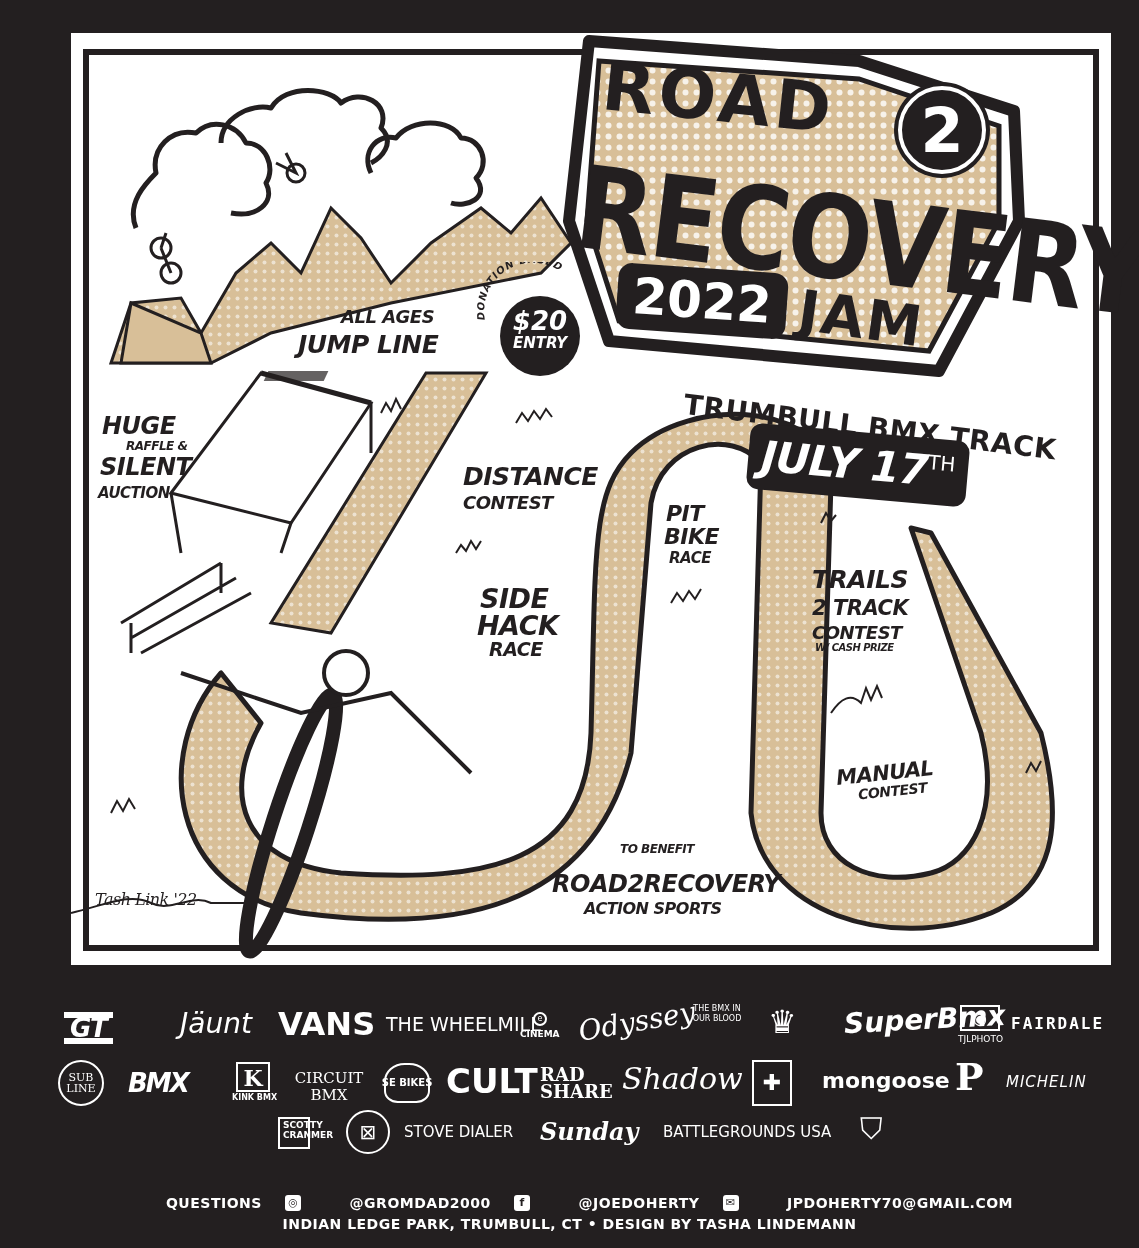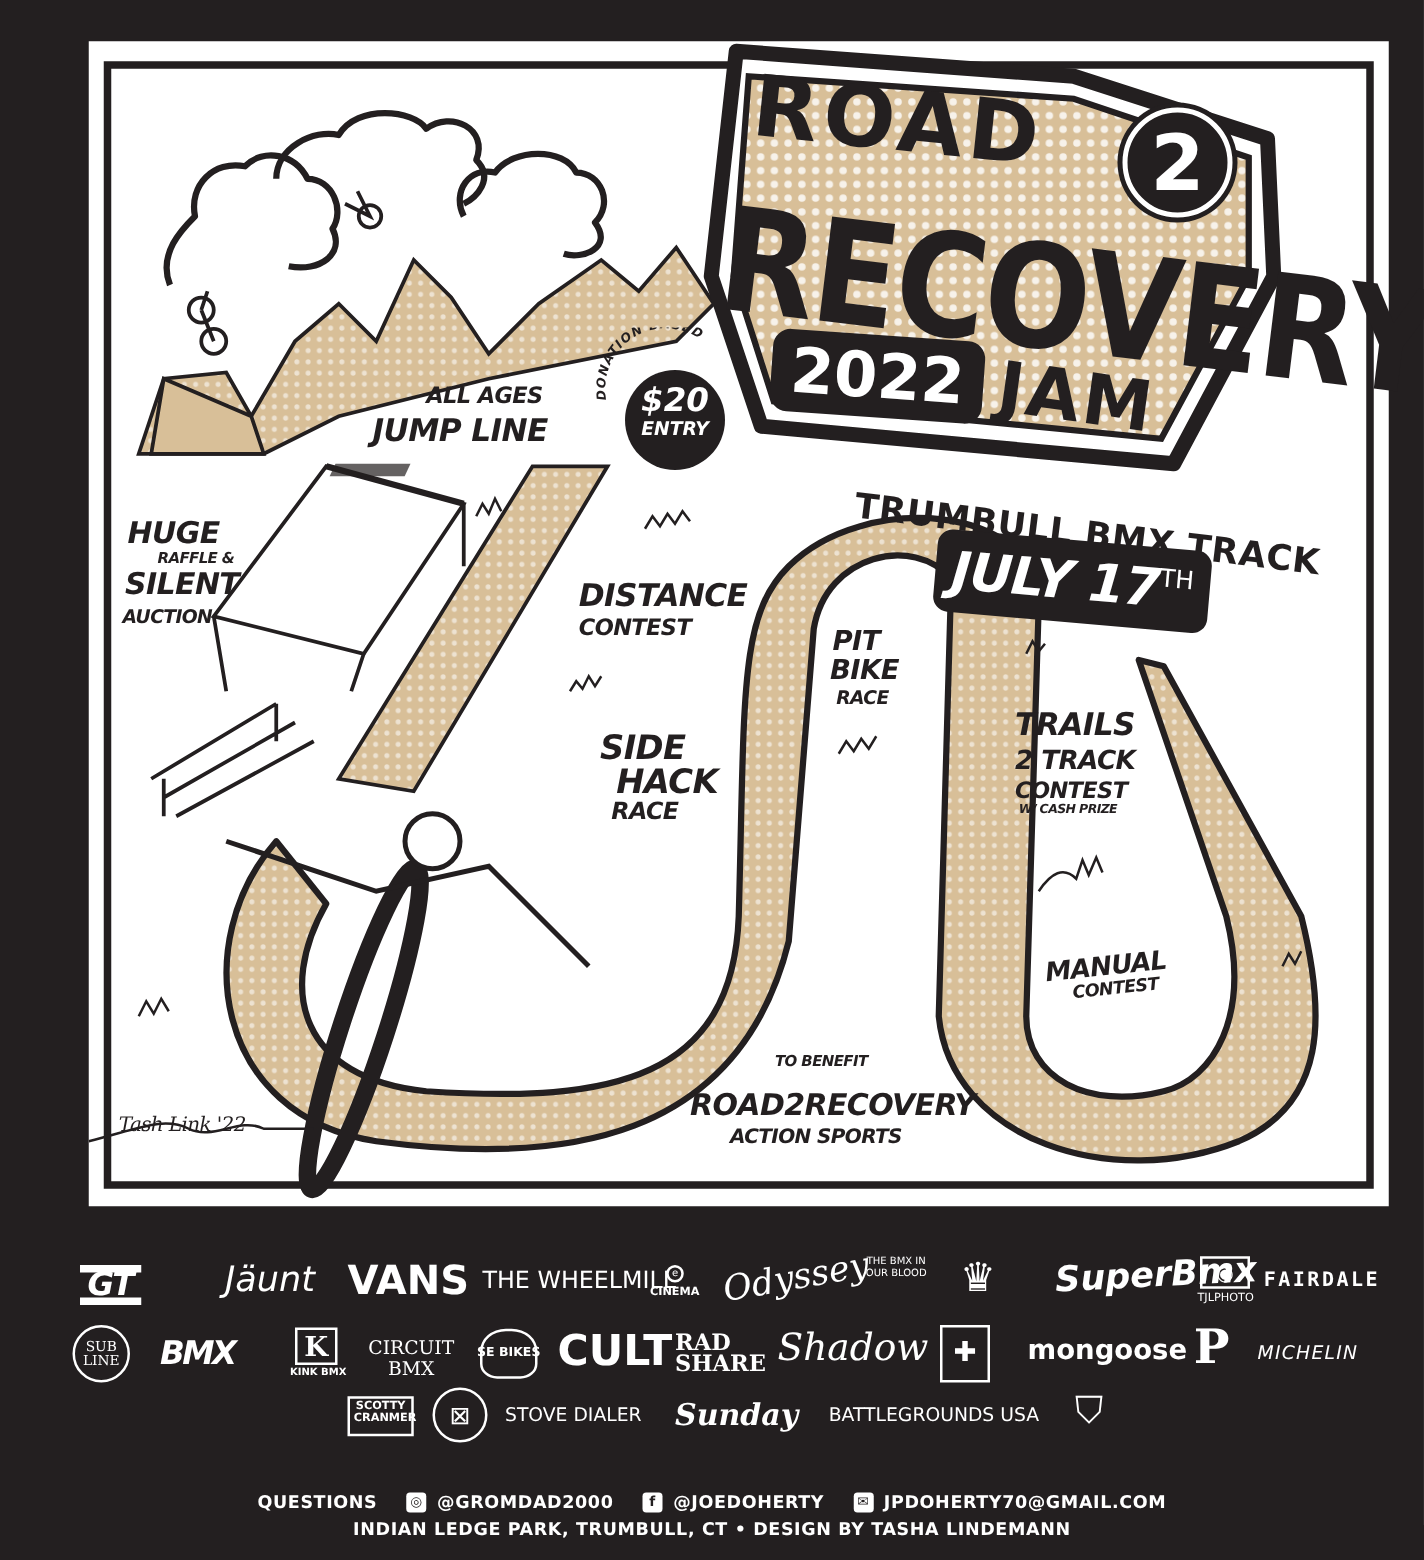--- a/index.html
+++ b/index.html
@@ -47,21 +47,21 @@
                   background: #231f20; color: #fff; text-align: center; }
   .entry-circle .price { display: block; font-size: 26px; font-weight: bold; font-style: italic; padding-top: 12px; line-height: 1; }
   .entry-circle .word { display: block; font-size: 15px; font-weight: bold; font-style: italic; line-height: 1.2; }
   .logo { position: absolute; color: #fff; white-space: nowrap; line-height: 1; }
   .logo.box { border: 2px solid #fff; padding: 2px 3px; font-size: 9px; text-align: center; }
   .logo.circle { border: 2px solid #fff; border-radius: 50%; text-align: center; display: flex;
                  align-items: center; justify-content: center; }
 
   .contact { position: absolute; left: 0; width: 1139px; text-align: center; color: #fff;
              font-family: "DejaVu Sans", sans-serif; font-weight: bold; font-size: 14px; letter-spacing: 0.5px; }
-  .contact span { display: inline-block; vertical-align: middle; }
+  .contact span { display: inline-block; vertical-align: middle; margin-left: 40px; }
   .contact .icon-box { width: 16px; height: 16px; background: #fff; color: #231f20; border-radius: 3px;
                        font-size: 11px; line-height: 16px; text-align: center; margin: 0 3px 0 18px; }
 </style>
 </head>
 <body>
 
 <div class="poster">
   <div class="poster-inner-border"></div>
 
   <svg class="art" viewBox="0 0 1040 932">
@@ -171,21 +171,21 @@
 <div class="comic" style="left:98px; top:486px; font-size:15px;">AUCTION</div>
 
 <div class="comic" style="left:463px; top:464px; font-size:25px;">DISTANCE</div>
 <div class="comic" style="left:463px; top:494px; font-size:18px;">CONTEST</div>
 
 <div class="comic" style="left:666px; top:503px; font-size:22px;">PIT</div>
 <div class="comic" style="left:664px; top:526px; font-size:22px;">BIKE</div>
 <div class="comic" style="left:669px; top:551px; font-size:15px;">RACE</div>
 
 <div class="comic" style="left:480px; top:585px; font-size:27px;">SIDE</div>
-<div class="comic" style="left:477px; top:612px; font-size:27px;margin-left:16px;">HACK</div>
+<div class="comic" style="left:477px; top:612px; font-size:27px;">HACK</div>
 <div class="comic" style="left:489px; top:640px; font-size:19px;">RACE</div>
 
 <div class="comic" style="left:812px; top:567px; font-size:25px;">TRAILS</div>
 <div class="comic" style="left:812px; top:598px; font-size:21px;font-style:italic;">2 TRACK</div>
 <div class="comic" style="left:812px; top:624px; font-size:18px;">CONTEST</div>
 <div class="comic" style="left:815px; top:643px; font-size:10px;">W/ CASH PRIZE</div>
 
 <div class="comic" style="left:836px; top:763px; font-size:21px; transform:rotate(-6deg);">MANUAL</div>
 <div class="comic" style="left:858px; top:784px; font-size:14px; transform:rotate(-6deg);">CONTEST</div>
 
@@ -218,21 +218,21 @@
   <div class="logo" style="left:294px; top:1070px; font-size:15px; font-family:'DejaVu Serif', serif; width:70px; white-space:normal; text-align:center; line-height:1.1;">CIRCUIT BMX</div>
   <div class="logo circle" style="left:384px; top:1063px; width:46px; height:40px; font-size:10px; font-weight:bold; border-radius:45% 45% 30% 30%;">SE BIKES</div>
   <div class="logo" style="left:446px; top:1064px; font-size:34px; font-weight:bold;">CULT</div>
   <div class="logo" style="left:540px; top:1066px; font-size:18px; font-weight:bold; font-family:'DejaVu Serif', serif; width:70px; white-space:normal; line-height:0.95;">RAD SHARE</div>
   <div class="logo" style="left:622px; top:1064px; font-size:30px; font-style:italic; font-family:'DejaVu Serif', serif;">Shadow</div>
   <div class="logo box" style="left:752px; top:1060px; width:40px; height:46px; font-size:22px; line-height:38px;">✚</div>
   <div class="logo" style="left:822px; top:1070px; font-size:22px; font-weight:bold;">mongoose</div>
   <div class="logo" style="left:955px; top:1058px; font-size:38px; font-weight:bold; font-family:'DejaVu Serif', serif;">P</div>
   <div class="logo" style="left:1006px; top:1075px; font-size:15px; font-weight:normal; font-style:italic; letter-spacing:1px;">MICHELIN</div>
 
-  <div class="logo box" style="left:278px; top:1117px; width:53px; height:32px; font-size:9px; font-weight:bold; white-space:normal; line-height:1.1;">SCOTTY CRANMER</div>
+  <div class="logo box" style="left:278px; top:1117px; width:32px; height:32px; font-size:9px; font-weight:bold; white-space:normal; line-height:1.1;">SCOTTY CRANMER</div>
   <div class="logo circle" style="left:346px; top:1110px; width:44px; height:44px; font-size:20px;">⊠</div>
   <div class="logo" style="left:404px; top:1125px; font-size:15px;">STOVE DIALER</div>
   <div class="logo" style="left:540px; top:1120px; font-size:24px; font-weight:bold; font-style:italic; font-family:'DejaVu Serif', serif;">Sunday</div>
   <div class="logo" style="left:663px; top:1125px; font-size:15px;">BATTLEGROUNDS USA</div>
   <div class="logo" style="left:860px; top:1114px; font-size:30px;">⛉</div>
 </div>
 
 <div class="contact" style="top:1194px;">
   <span>QUESTIONS</span>
   <span class="icon-box">◎</span>

